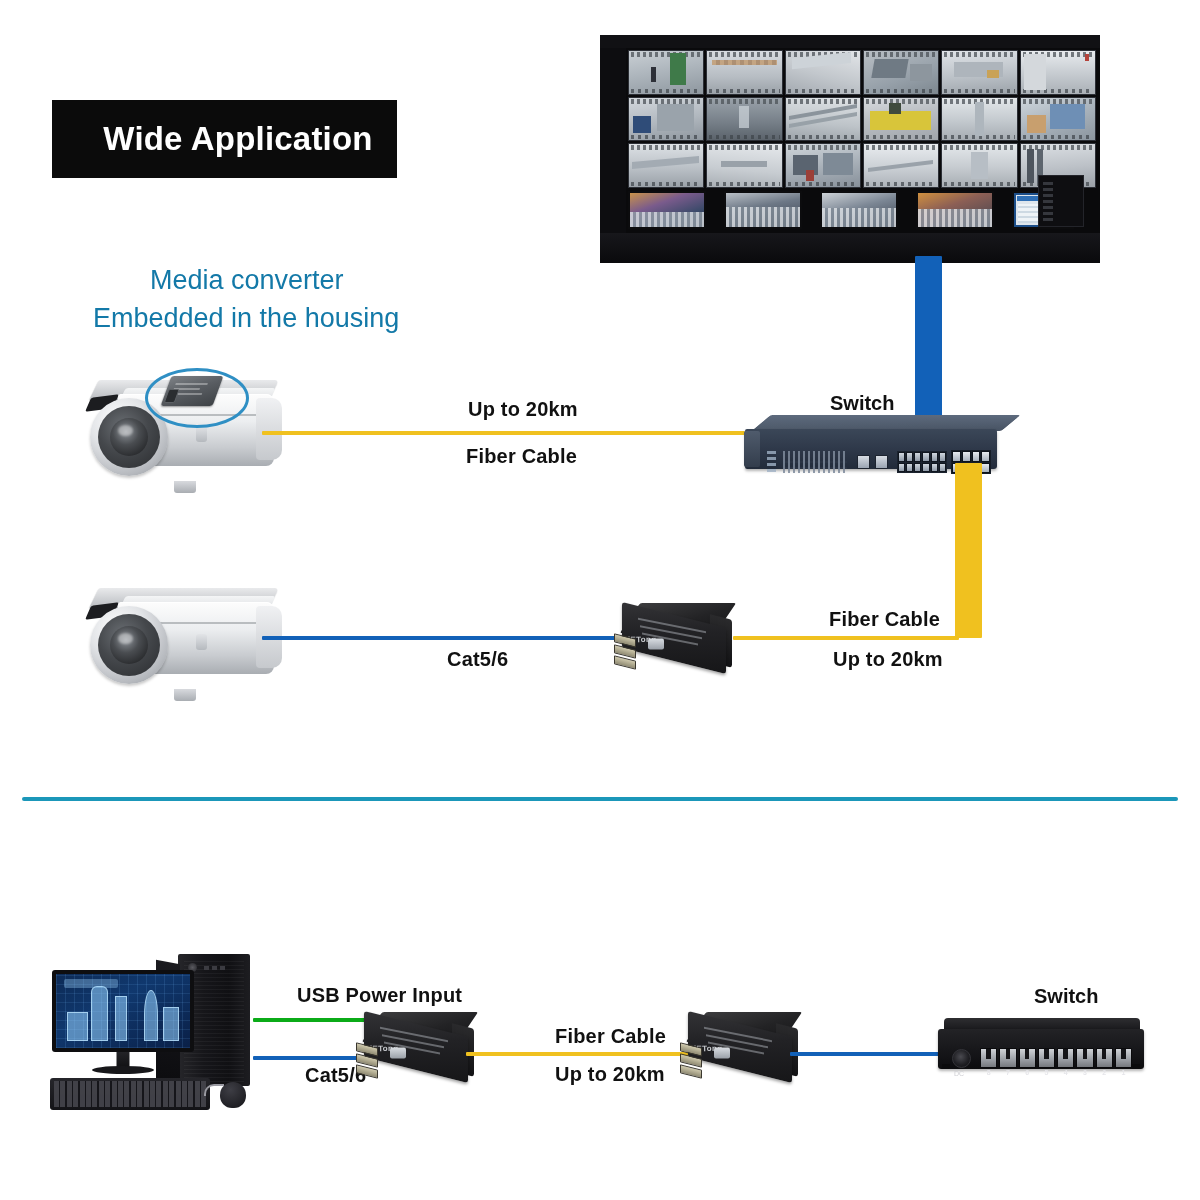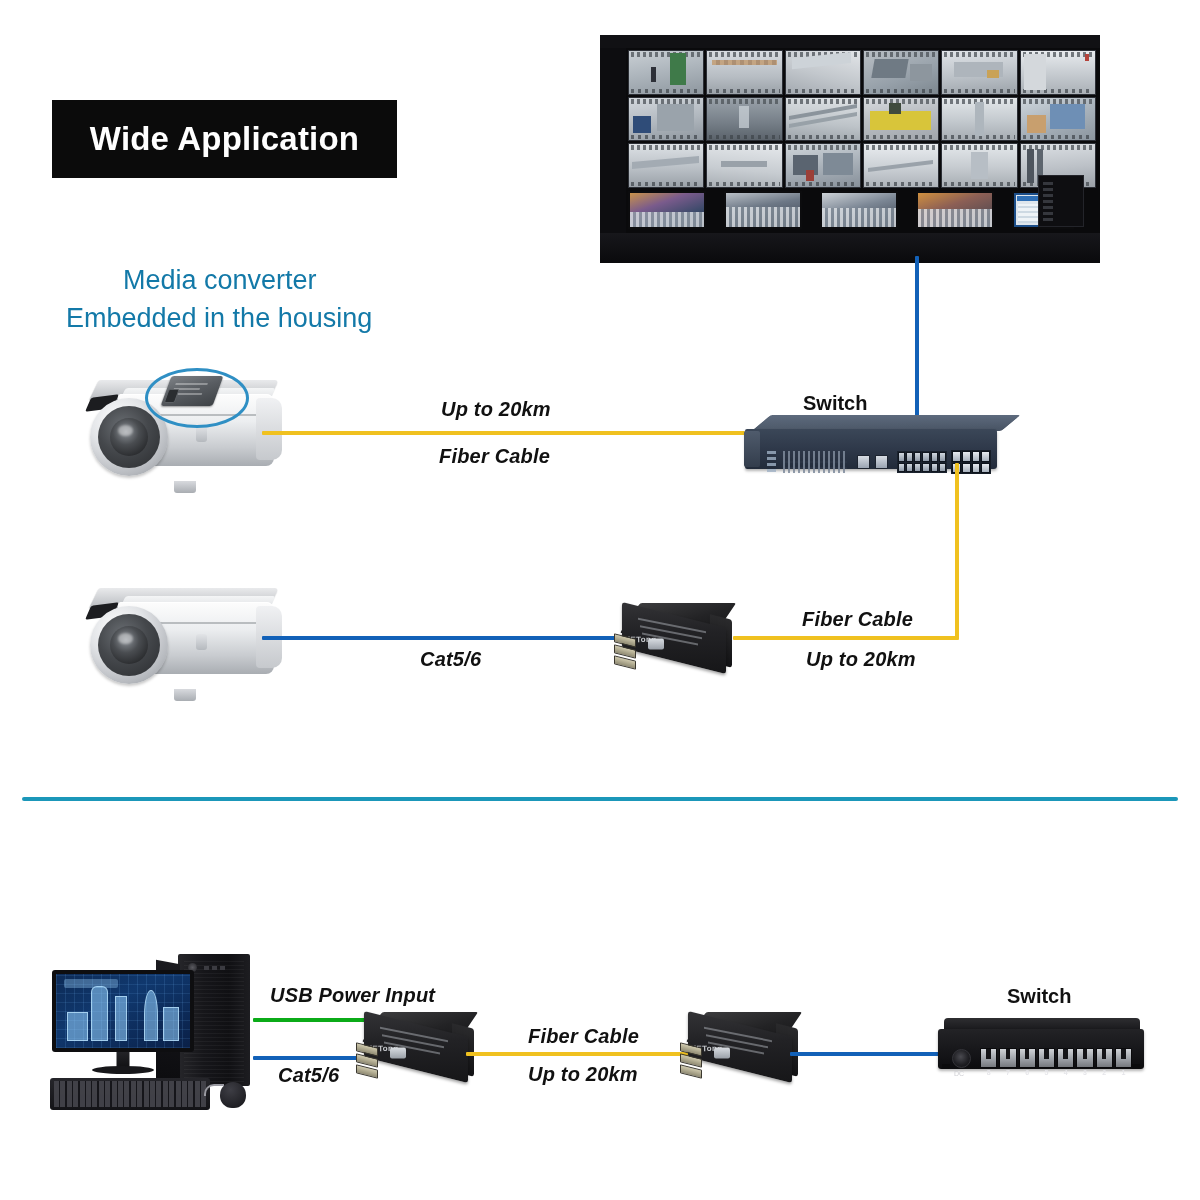--- a/index.html
+++ b/index.html
@@ -9,21 +9,21 @@
     background: #ffffff;
   }
   body {
     width: 1200px; height: 1200px;
     position: relative;
     overflow: hidden;
     font-family: "Liberation Sans", sans-serif;
     -webkit-font-smoothing: antialiased;
   }
   .stage { position: absolute; inset: 0; }
-  .abs { position: absolute; }
+  .abs { position: absolute; padding-left: 27px; }
 
   
   #title-banner {
     left: 52px; top: 100px; width: 345px; height: 78px;
     background: #0b0b0b;
     display: flex; align-items: center; justify-content: center;
   }
   #title-banner .txt {
     color: #ffffff; font-size: 33px; font-weight: bold;
     letter-spacing: 0.2px; white-space: nowrap;
@@ -33,21 +33,21 @@
   .callout-blue {
     color: #1379a8; font-size: 27px; line-height: 1.35;
     white-space: nowrap; font-weight: 400;
   }
   .section-title {
     color: #2196ca; font-size: 37px; font-weight: 400;
     white-space: nowrap; letter-spacing: 0.3px;
   }
   .cable-label {
     color: #111111; font-size: 20px; font-weight: bold;
-    white-space: nowrap; letter-spacing: 0.2px; font-style: italic;
+    white-space: nowrap; letter-spacing: 0.2px;
   }
   .device-label {
     color: #111111; font-size: 20px; font-weight: bold;
     white-space: nowrap;
   }
 
   
   .hline { height: 4px; border-radius: 1px; }
   .vline { width: 4px; border-radius: 1px; }
   .l-yellow { background: #f0c11f; }

